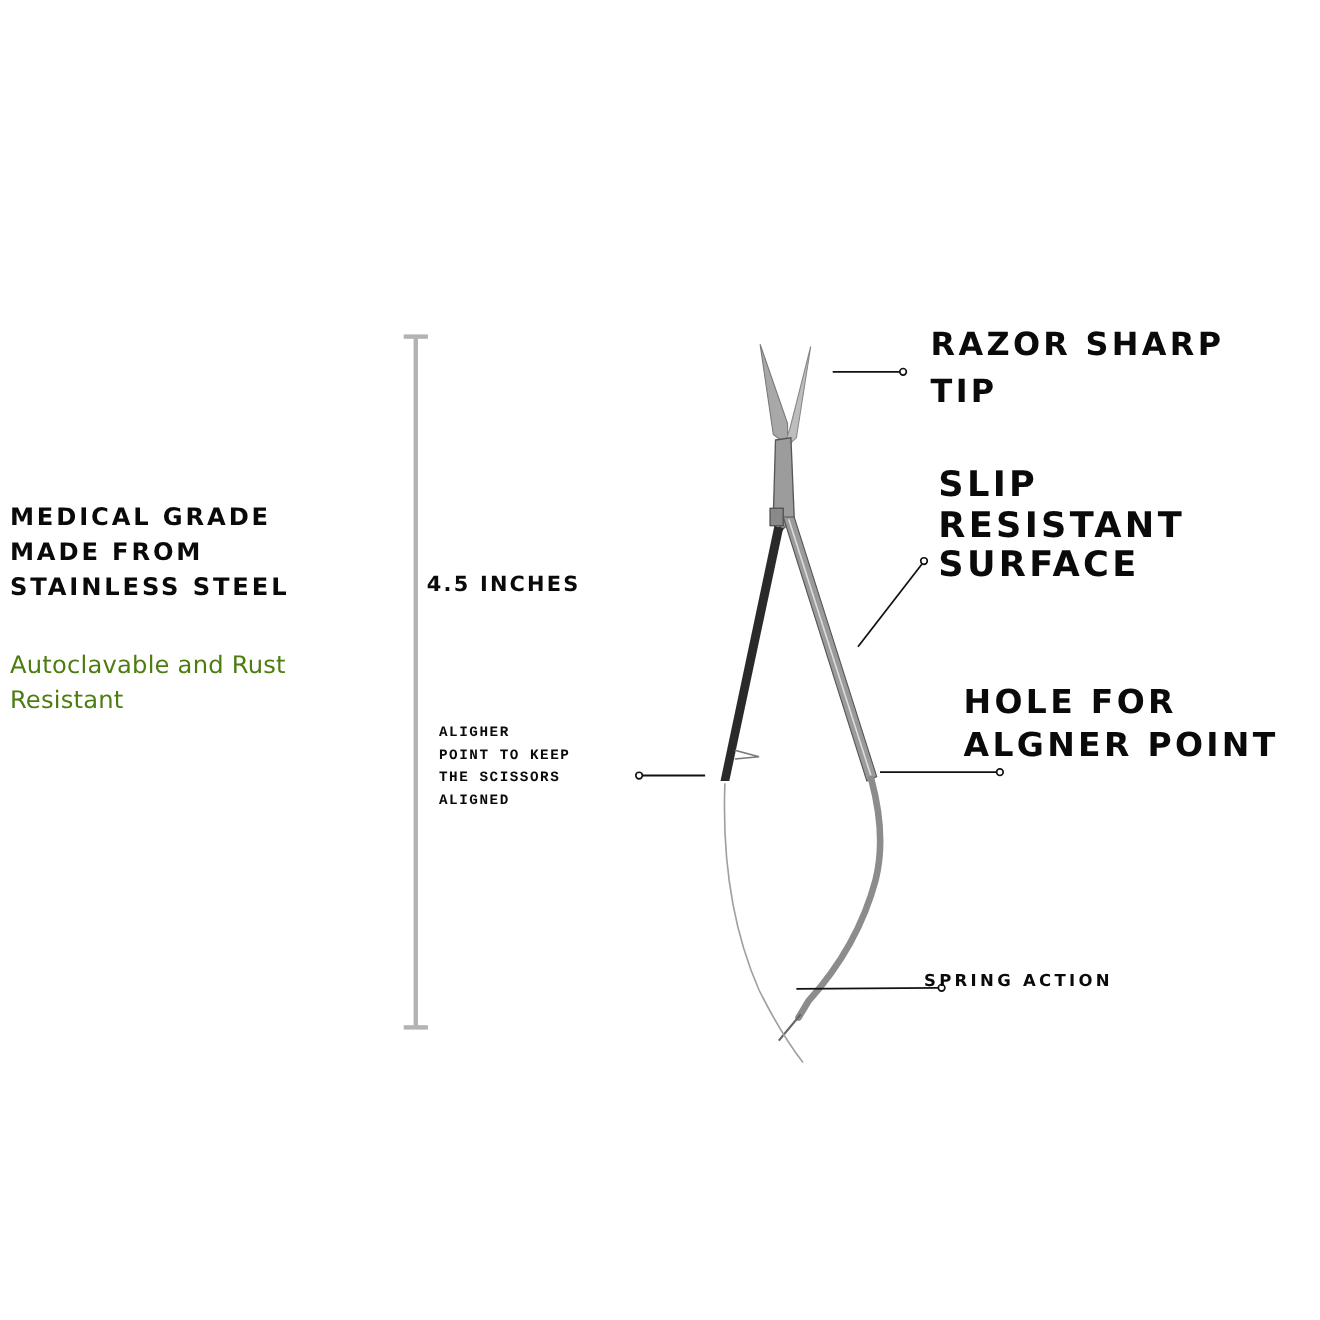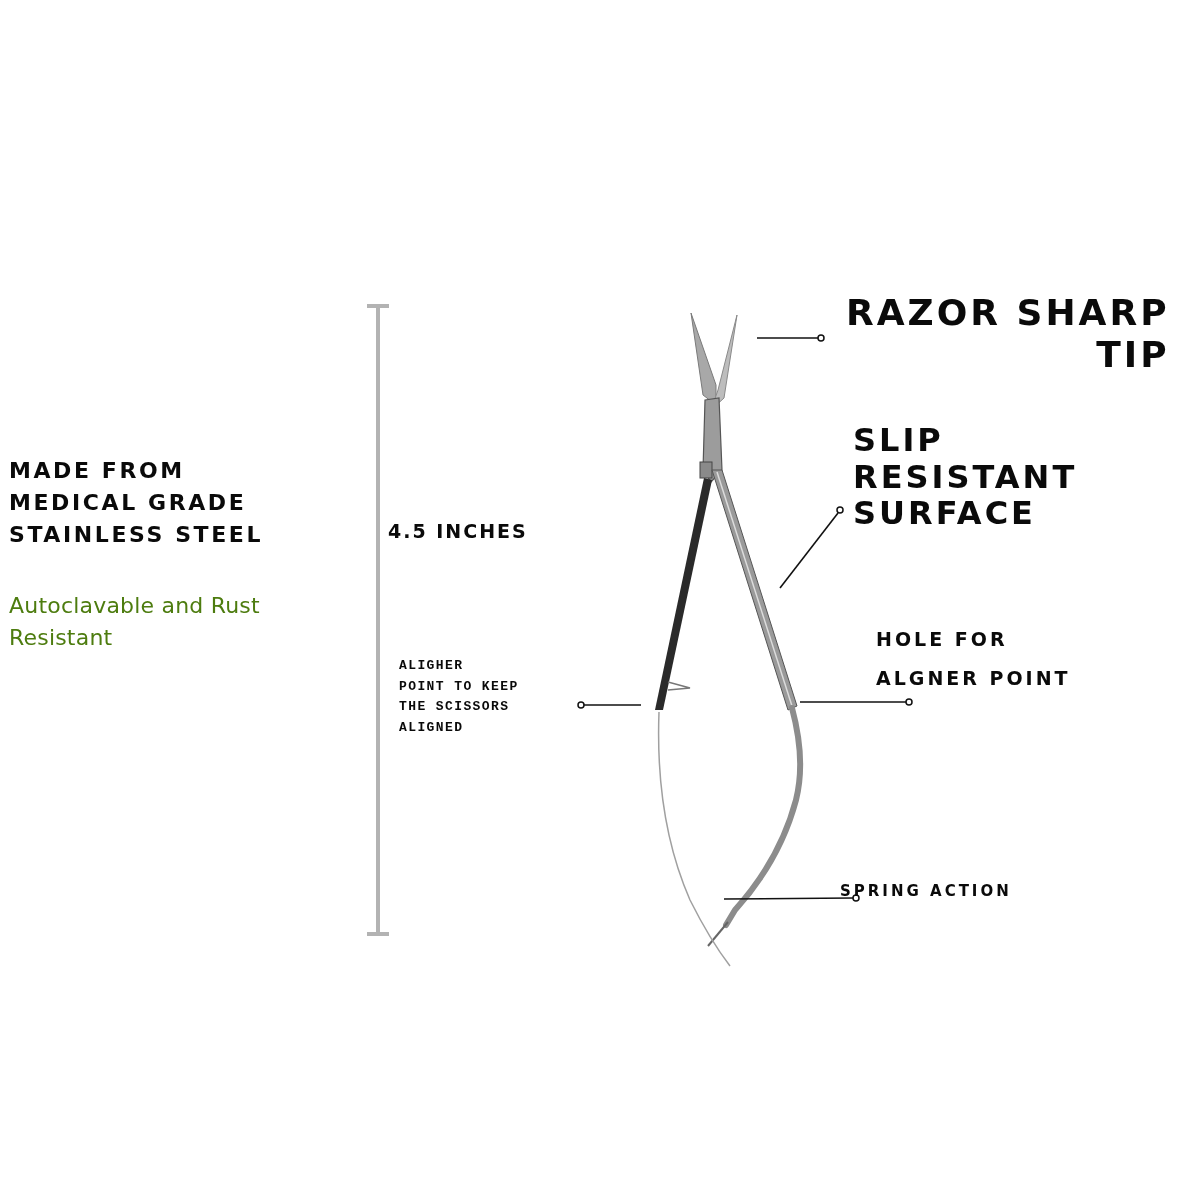--- a/index.html
+++ b/index.html
@@ -5,24 +5,24 @@
   html, body { margin: 0; padding: 0; background: #ffffff; }
   body { width: 1200px; height: 1200px; position: relative; overflow: hidden; font-family: "DejaVu Sans", sans-serif; color: #0a0a0a; }
   .heavy { font-family: "DejaVu Sans", sans-serif; font-weight: bold; letter-spacing: 2.4px; text-transform: uppercase; position: absolute; white-space: nowrap; }
   .lbl-material { left: 9px; top: 455px; font-size: 22px; line-height: 32px; letter-spacing: 2.6px; }
   .lbl-material span { display: block; }
   .lbl-sub { position: absolute; left: 9px; top: 590px; font-size: 22px; line-height: 32px; font-family: "DejaVu Sans", sans-serif; font-weight: normal; letter-spacing: 0.2px; color: #4d7c0f; }
   .lbl-sub span { display: block; }
   .lbl-length { left: 388px; top: 520px; font-size: 19px; letter-spacing: 2px; }
   .lbl-aligner { left: 399px; top: 656px; font-size: 13px; line-height: 20.5px; letter-spacing: 1.4px; font-family: Liberation Mono, monospace; }
   .lbl-aligner span { display: block; }
-  .lbl-tip { left: 846px; top: 292px; font-size: 36px; line-height: 42px; letter-spacing: 3px; text-align: right; }
+  .lbl-tip { left: 846px; top: 292px; font-size: 29px; line-height: 42px; letter-spacing: 3px; }
   .lbl-tip span, .lbl-slip span, .lbl-hole span { display: block; }
   .lbl-slip { left: 853px; top: 422px; font-size: 32px; line-height: 36.5px; letter-spacing: 3px; }
-  .lbl-hole { left: 876px; top: 620px; font-size: 19px; line-height: 38.5px; letter-spacing: 3px; }
+  .lbl-hole { left: 876px; top: 620px; font-size: 30px; line-height: 38.5px; letter-spacing: 3px; }
   .lbl-spring { left: 840px; top: 882px; font-size: 15px; letter-spacing: 3px; }
   svg.art { position: absolute; left: 0; top: 0; }
 </style>
 </head>
 <body>
 
 <svg class="art" width="1200" height="1200" viewBox="0 0 1200 1200">
 
   <g>
     <line x1="378" y1="306" x2="378" y2="934" stroke="#b3b3b3" stroke-width="4"></line>
@@ -68,22 +68,22 @@
     <line x1="724" y1="899" x2="853" y2="898" stroke="#111" stroke-width="1.6"></line>
     <circle cx="856" cy="898" r="3" fill="#fff" stroke="#111" stroke-width="1.5"></circle>
   </g>
   <g>
     <circle cx="581" cy="705" r="3" fill="#fff" stroke="#111" stroke-width="1.5"></circle>
     <line x1="584" y1="705" x2="641" y2="705" stroke="#111" stroke-width="1.6"></line>
   </g>
 </svg>
 
 <div class="heavy lbl-material">
+  <span>MEDICAL GRADE</span>
   <span>MADE FROM</span>
-  <span>MEDICAL GRADE</span>
   <span>STAINLESS STEEL</span>
 </div>
 <div class="lbl-sub">
   <span>Autoclavable and Rust</span>
   <span>Resistant</span>
 </div>
 
 <div class="heavy lbl-length">4.5 INCHES</div>
 
 <div class="heavy lbl-aligner">

